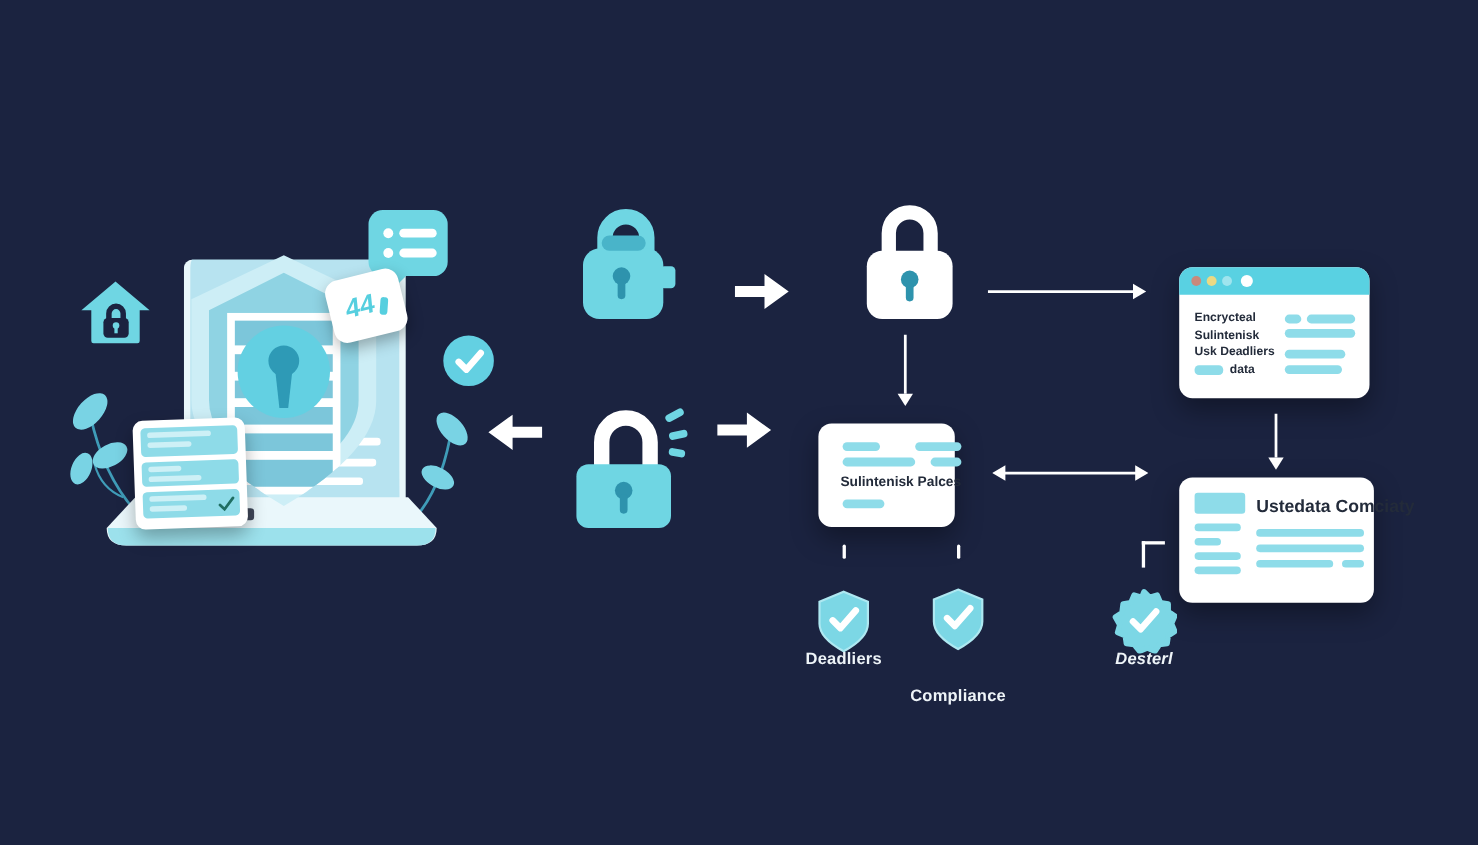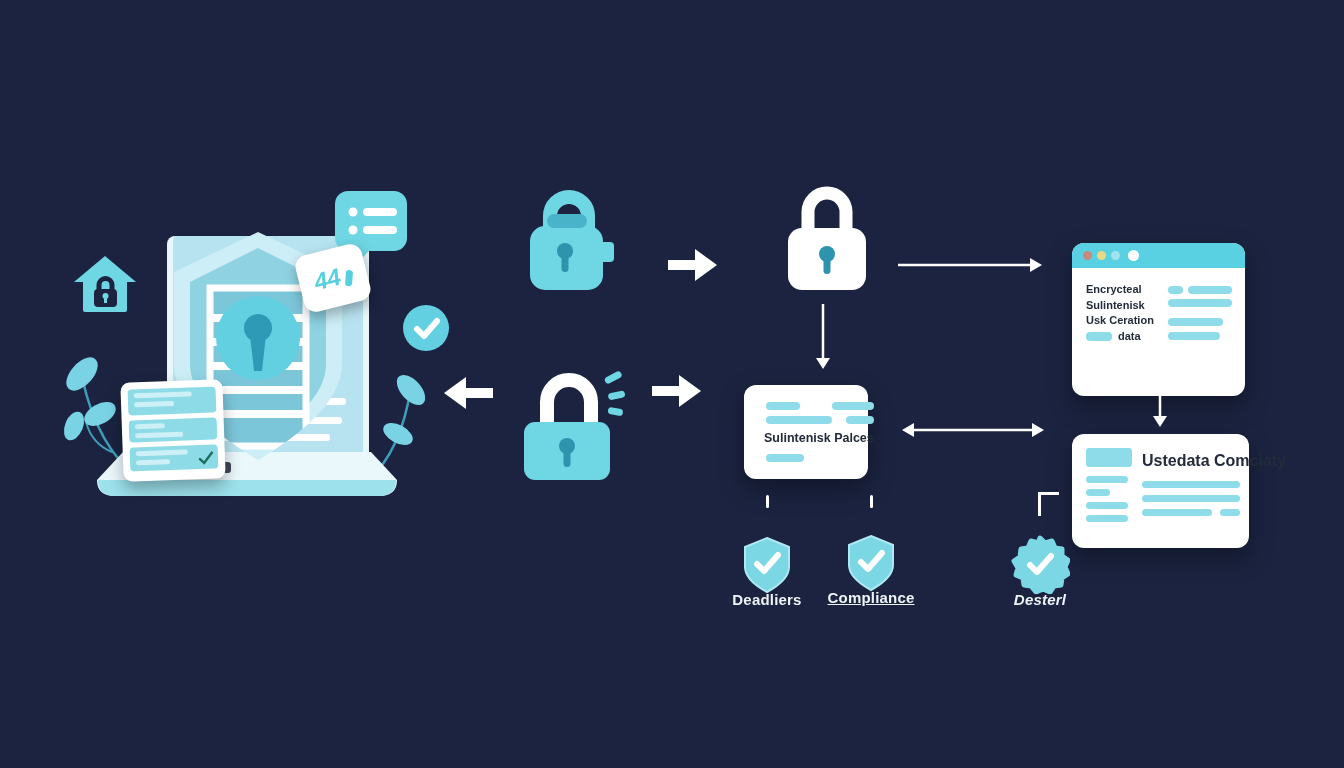--- a/index.html
+++ b/index.html
@@ -191,30 +191,30 @@
     </svg>
   </div>
 
   <div class="abs" style="left:813px;top:304px;">
     <svg width="20" height="66" viewBox="0 0 20 66">
       <line x1="10" y1="0" x2="10" y2="54" stroke="#ffffff" stroke-width="2.5"></line>
       <polygon points="3,54 10,65 17,54" fill="#ffffff"></polygon>
     </svg>
   </div>
 
-  <div class="card" style="left:1072px;top:243px;width:173px;height:153px;">
+  <div class="card" style="left:1072px;top:243px;width:173px;height:119px;">
     <div style="position:absolute;left:0;top:0;width:100%;height:25px;background:#59d1e2;border-radius:12px 12px 0 0;">
       <span class="dot" style="left:11px;top:8px;width:9px;height:9px;background:#c9897b;"></span>
       <span class="dot" style="left:25px;top:8px;width:9px;height:9px;background:#ead984;"></span>
       <span class="dot" style="left:39px;top:8px;width:9px;height:9px;background:#9fe4ee;"></span>
       <span class="dot" style="left:56px;top:7px;width:11px;height:11px;background:#ffffff;"></span>
     </div>
     <span class="cardtitle" style="left:14px;top:40px;font-size:11px;">Encrycteal</span>
     <span class="cardtitle" style="left:14px;top:56px;font-size:11px;">Sulintenisk</span>
-    <span class="cardtitle" style="left:14px;top:71px;font-size:11px;">Usk Ceration</span>
+    <span class="cardtitle" style="left:14px;top:71px;font-size:11px;">Usk Deadliers</span>
     <div class="pill" style="left:14px;top:89px;width:26px;height:9px;"></div>
     <span class="cardtitle" style="left:46px;top:87px;font-size:11px;">data</span>
     <div class="pill" style="left:96px;top:43px;width:15px;"></div>
     <div class="pill" style="left:116px;top:43px;width:44px;"></div>
     <div class="pill" style="left:96px;top:56px;width:64px;"></div>
     <div class="pill" style="left:96px;top:75px;width:55px;"></div>
     <div class="pill" style="left:96px;top:89px;width:52px;"></div>
   </div>
 
   <div class="card" style="left:744px;top:385px;width:124px;height:94px;">
@@ -266,21 +266,21 @@
     </svg>
   </div>
   <span class="blabel" style="left:767px;top:591px;">Deadliers</span>
 
   <div class="abs" style="left:845px;top:534px;">
     <svg width="52" height="58" viewBox="0 0 52 58">
       <path d="M26 2 L48 11 V31 Q48 44 26 56 Q4 44 4 31 V11 Z" fill="#7cd7e5" stroke="#aee8f1" stroke-width="2"></path>
       <path d="M16 28 l7 7 l14 -16" stroke="#ffffff" stroke-width="6" fill="none" stroke-linecap="round" stroke-linejoin="round"></path>
     </svg>
   </div>
-  <span class="blabel" style="left:871px;top:589px;text-decoration:underline;">Compliance</span>
+  <span class="blabel" style="left:871px;top:624px;">Compliance</span>
 
   <div class="abs" style="left:1010px;top:534px;">
     <svg width="60" height="60" viewBox="0 0 60 60">
       <polygon fill="#7cd7e5" stroke="#7cd7e5" stroke-width="5" stroke-linejoin="round" points="30,4 35,9 42,7 45,14 52,15 52,22 58,26 55,33 58,40 52,44 51,51 44,52 40,58 33,55 26,58 21,52 14,51 13,44 6,41 8,34 4,27 10,23 11,15 18,14 21,7 28,9"></polygon>
       <path d="M20 31 l7 7 l14 -16" stroke="#ffffff" stroke-width="6" fill="none" stroke-linecap="round" stroke-linejoin="round"></path>
     </svg>
   </div>
   <span class="blabel" style="left:1040px;top:591px;font-style:italic;">Desterl</span>
 
 </div>

